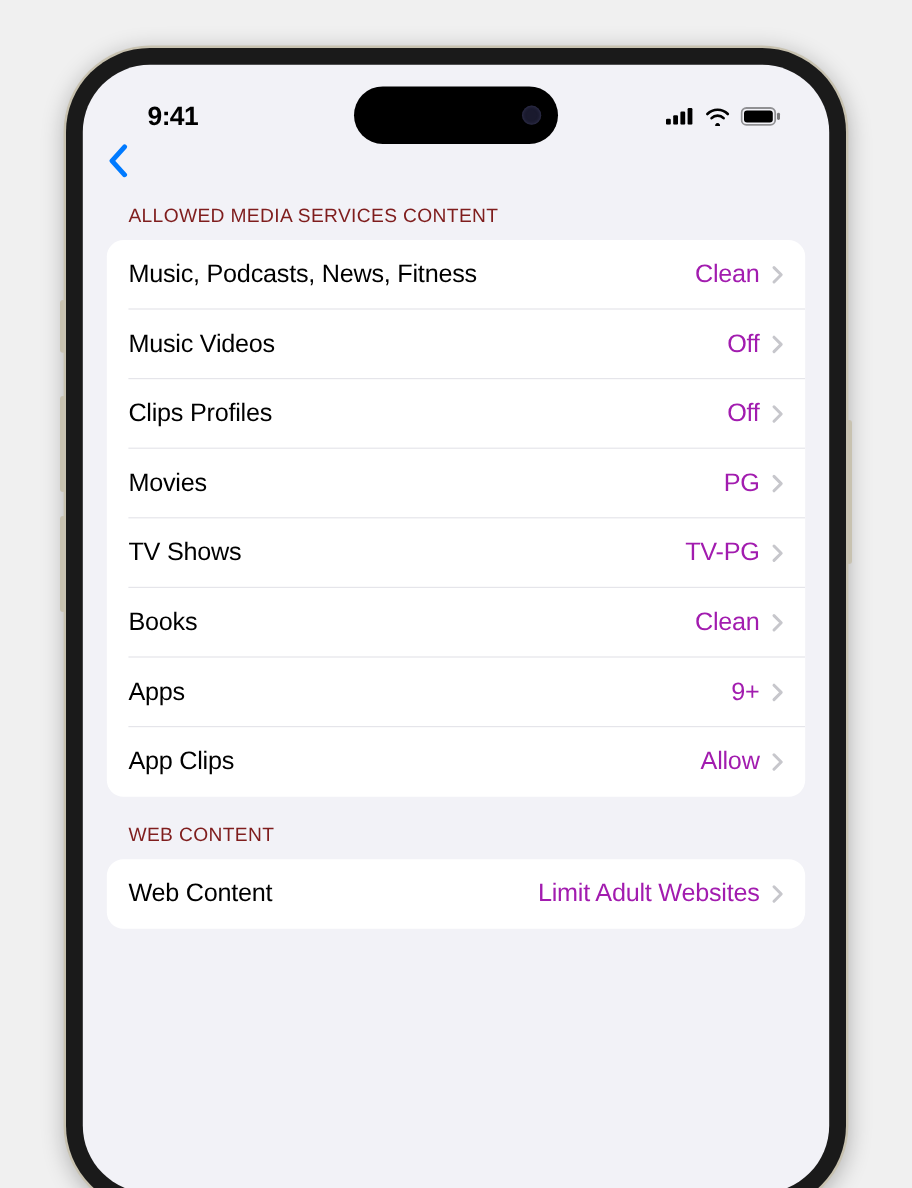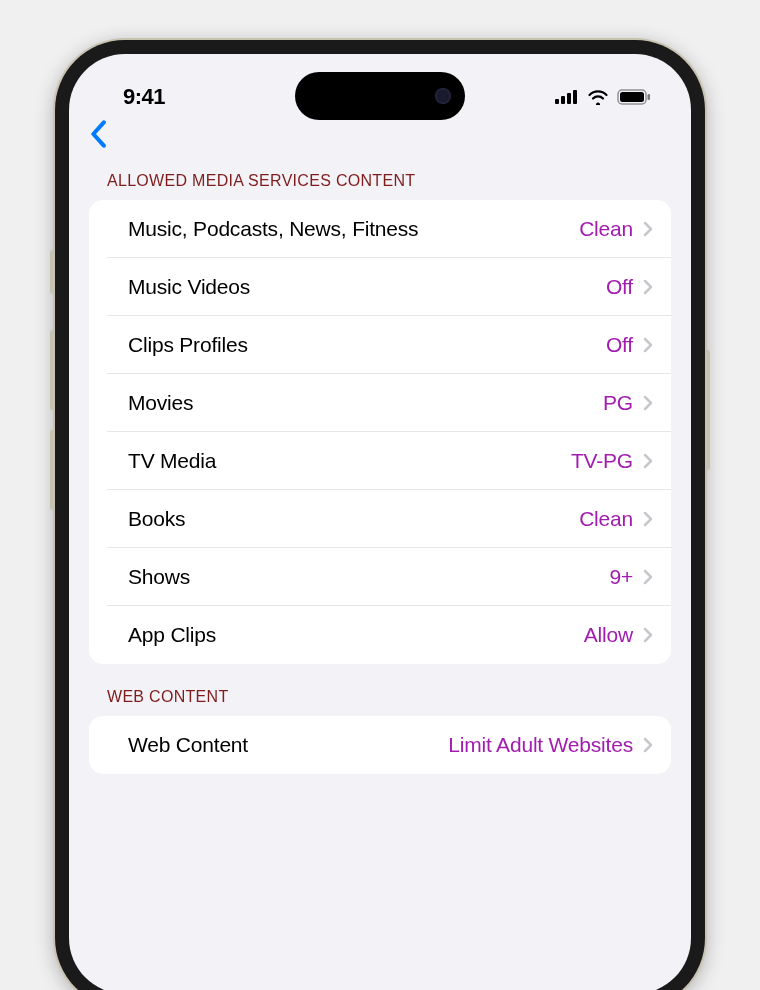--- a/index.html
+++ b/index.html
@@ -126,21 +126,20 @@
       right: 0;
       bottom: 0;
       height: 1px;
       background: #e5e5ea;
     }
     .row-label {
       flex: 1;
       font-size: 21px;
       color: #000;
       letter-spacing: -0.2px;
-      margin-left: 21px;
     }
     .row-value {
       font-size: 21px;
       color: #a21caf;
       margin-right: 10px;
       letter-spacing: -0.2px;
     }
     .chevron {
       color: #c7c7cc;
       flex-shrink: 0;
@@ -214,35 +213,35 @@
             </svg>
         </div>
         <div class="list-row">
           <span class="row-label">Movies</span>
           <span class="row-value">PG</span>
           <svg class="chevron" width="10" height="16" viewBox="0 0 10 16">
               <path d="M2 2 L8 8 L2 14" stroke="#c7c7cc" stroke-width="2.5" fill="none" stroke-linecap="round" stroke-linejoin="round"></path>
             </svg>
         </div>
         <div class="list-row">
-          <span class="row-label">TV Media</span>
+          <span class="row-label">TV Shows</span>
           <span class="row-value">TV-PG</span>
           <svg class="chevron" width="10" height="16" viewBox="0 0 10 16">
               <path d="M2 2 L8 8 L2 14" stroke="#c7c7cc" stroke-width="2.5" fill="none" stroke-linecap="round" stroke-linejoin="round"></path>
             </svg>
         </div>
         <div class="list-row">
           <span class="row-label">Books</span>
           <span class="row-value">Clean</span>
           <svg class="chevron" width="10" height="16" viewBox="0 0 10 16">
               <path d="M2 2 L8 8 L2 14" stroke="#c7c7cc" stroke-width="2.5" fill="none" stroke-linecap="round" stroke-linejoin="round"></path>
             </svg>
         </div>
         <div class="list-row">
-          <span class="row-label">Shows</span>
+          <span class="row-label">Apps</span>
           <span class="row-value">9+</span>
           <svg class="chevron" width="10" height="16" viewBox="0 0 10 16">
               <path d="M2 2 L8 8 L2 14" stroke="#c7c7cc" stroke-width="2.5" fill="none" stroke-linecap="round" stroke-linejoin="round"></path>
             </svg>
         </div>
         <div class="list-row">
           <span class="row-label">App Clips</span>
           <span class="row-value">Allow</span>
           <svg class="chevron" width="10" height="16" viewBox="0 0 10 16">
               <path d="M2 2 L8 8 L2 14" stroke="#c7c7cc" stroke-width="2.5" fill="none" stroke-linecap="round" stroke-linejoin="round"></path>

